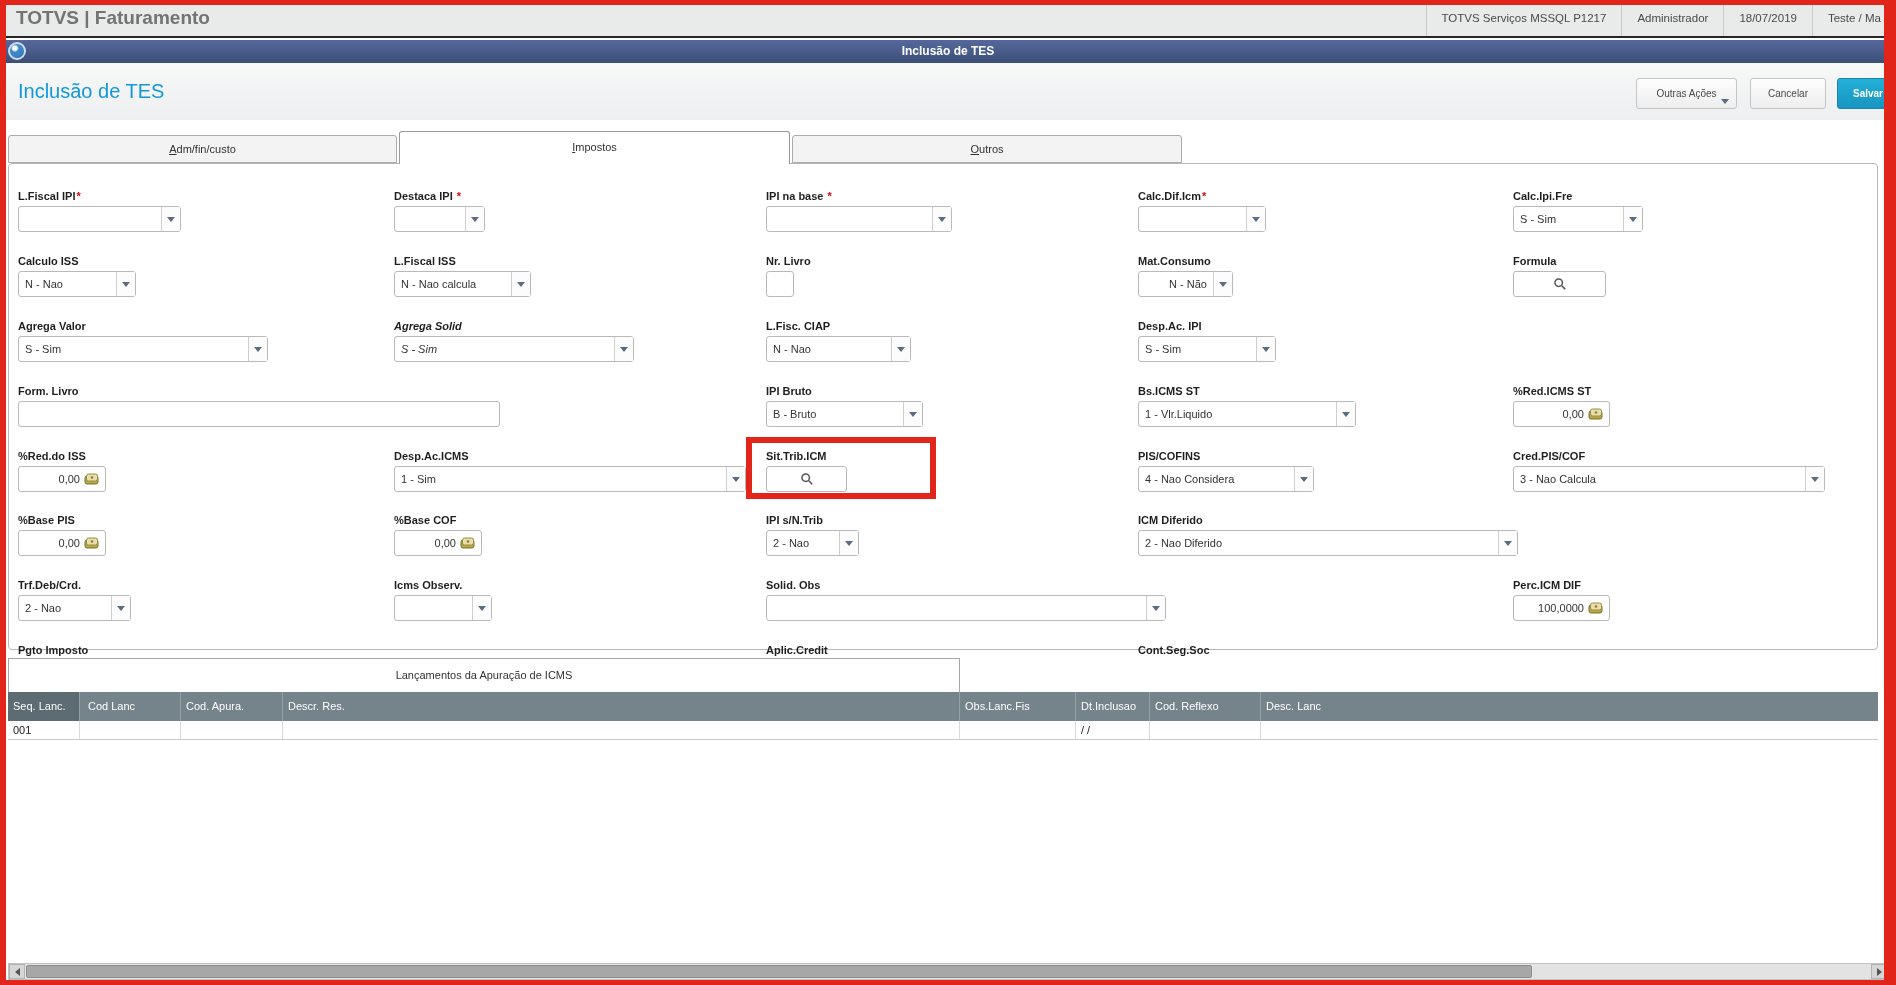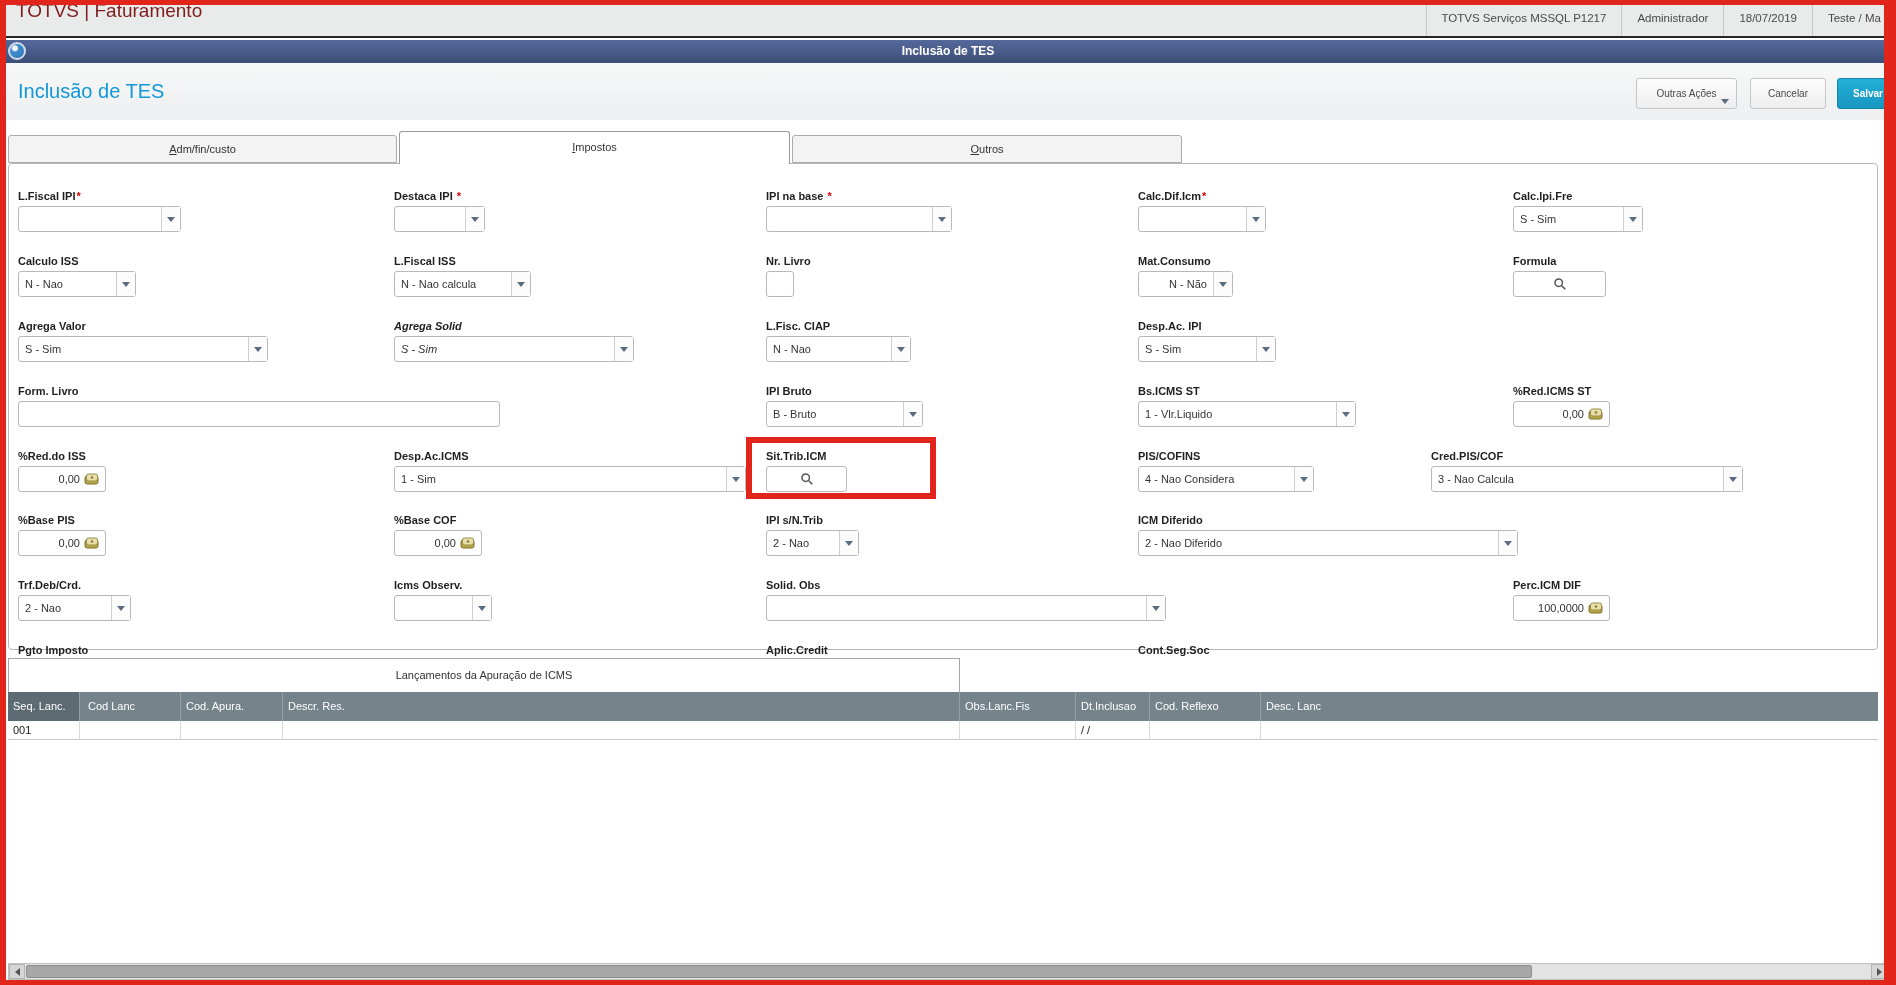--- a/index.html
+++ b/index.html
@@ -2,21 +2,21 @@
 <html><head>
 <meta charset="utf-8">
 <style>
   html,body{margin:0;padding:0;background:#fff;}
   .screen{position:relative;width:1896px;height:985px;background:#fff;overflow:hidden;
           font-family:"Liberation Sans",sans-serif;}
   
   .frame{position:absolute;background:#e1251b;z-index:60;}
   
   .topbar{position:absolute;left:0;top:0;width:1896px;height:38px;background:#e9eaea;border-bottom:2px solid #262626;box-sizing:border-box;}
-  .brand{position:absolute;left:16px;top:0;font-size:19px;font-weight:normal;color:#7f1d1d;white-space:nowrap;}
+  .brand{position:absolute;left:16px;top:7px;font-size:19px;font-weight:bold;color:#737373;white-space:nowrap;}
   .topitems{position:absolute;right:0;top:0;height:36px;display:flex;align-items:center;}
   .topitems .ti{font-size:11.5px;color:#4a4a4a;line-height:36px;padding:0 15px;border-left:1px solid #c9c9c9;white-space:nowrap;}
   
   .navybar{position:absolute;left:0;top:40px;width:1896px;height:23px;background:linear-gradient(#55689b,#3c4f78);}
   .ball{position:absolute;left:8px;top:42px;width:18px;height:18px;border-radius:50%;box-sizing:border-box;
         background:radial-gradient(circle at 35% 30%,#ffffff 0 15%,#3a87c8 30% 60%,#0d4c86 100%);border:2px solid #cfdcec;}
   .navytitle{position:absolute;left:0;top:44px;width:1896px;text-align:center;font-size:12px;font-weight:bold;color:#fff;}
   
   .headerband{position:absolute;left:0;top:63px;width:1896px;height:57px;background:linear-gradient(#f7f8f8,#edeff0);}
   .pagetitle{position:absolute;left:18px;top:80px;font-size:20px;color:#1298d8;}
@@ -292,21 +292,21 @@
   </div>
   <div class="fld" style="left:1138px;top:442px;">
     <div class="flabel"><span>PIS/COFINS</span></div>
     <div class="ctl sel" style="width:176px;">
       <span class="val">4 - Nao Considera</span>
         <span class="ab">
           <span class="tri"></span>
         </span>
     </div>
   </div>
-  <div class="fld" style="left:1431px;top:442px;">
+  <div class="fld" style="left:1513px;top:442px;">
     <div class="flabel"><span>Cred.PIS/COF</span></div>
     <div class="ctl sel" style="width:312px;">
       <span class="val">3 - Nao Calcula</span>
         <span class="ab">
           <span class="tri"></span>
         </span>
     </div>
   </div>
 
   <div class="fld" style="left:18px;top:506px;">

